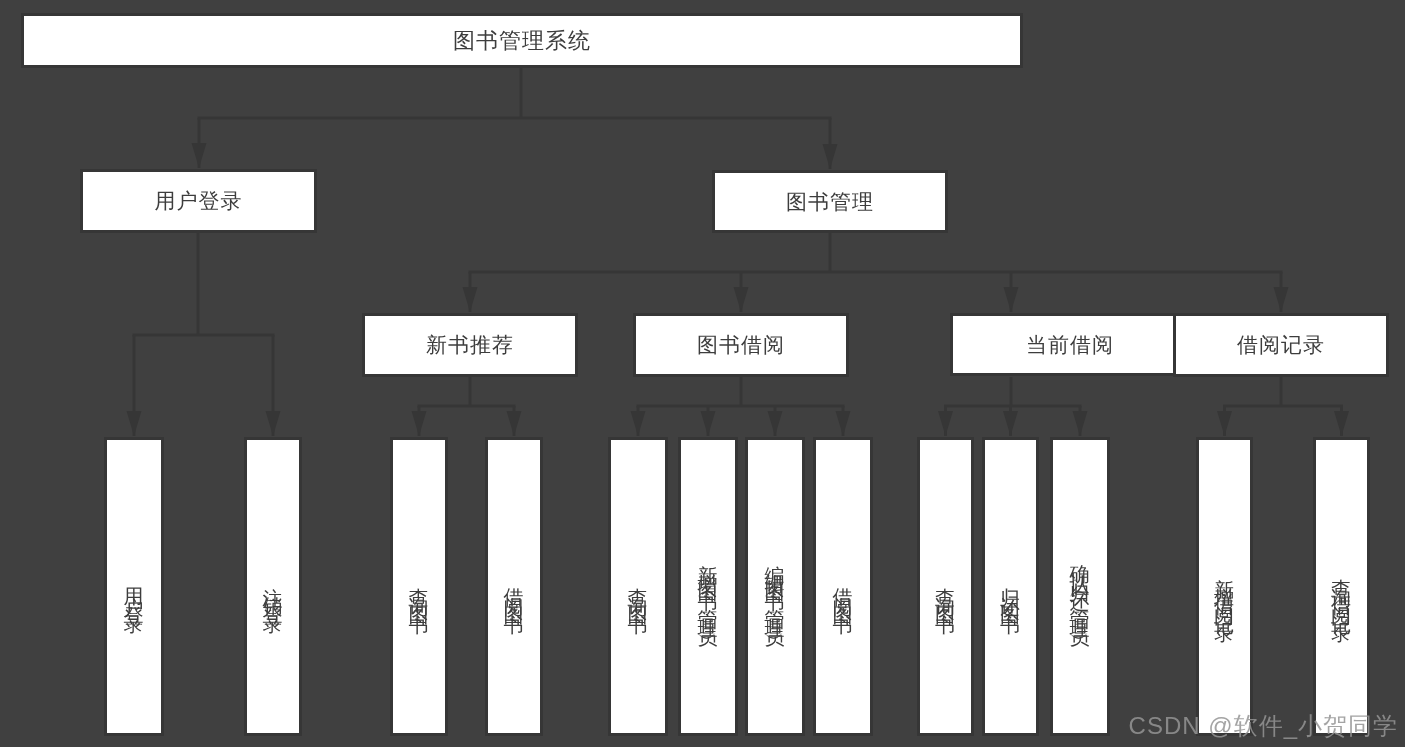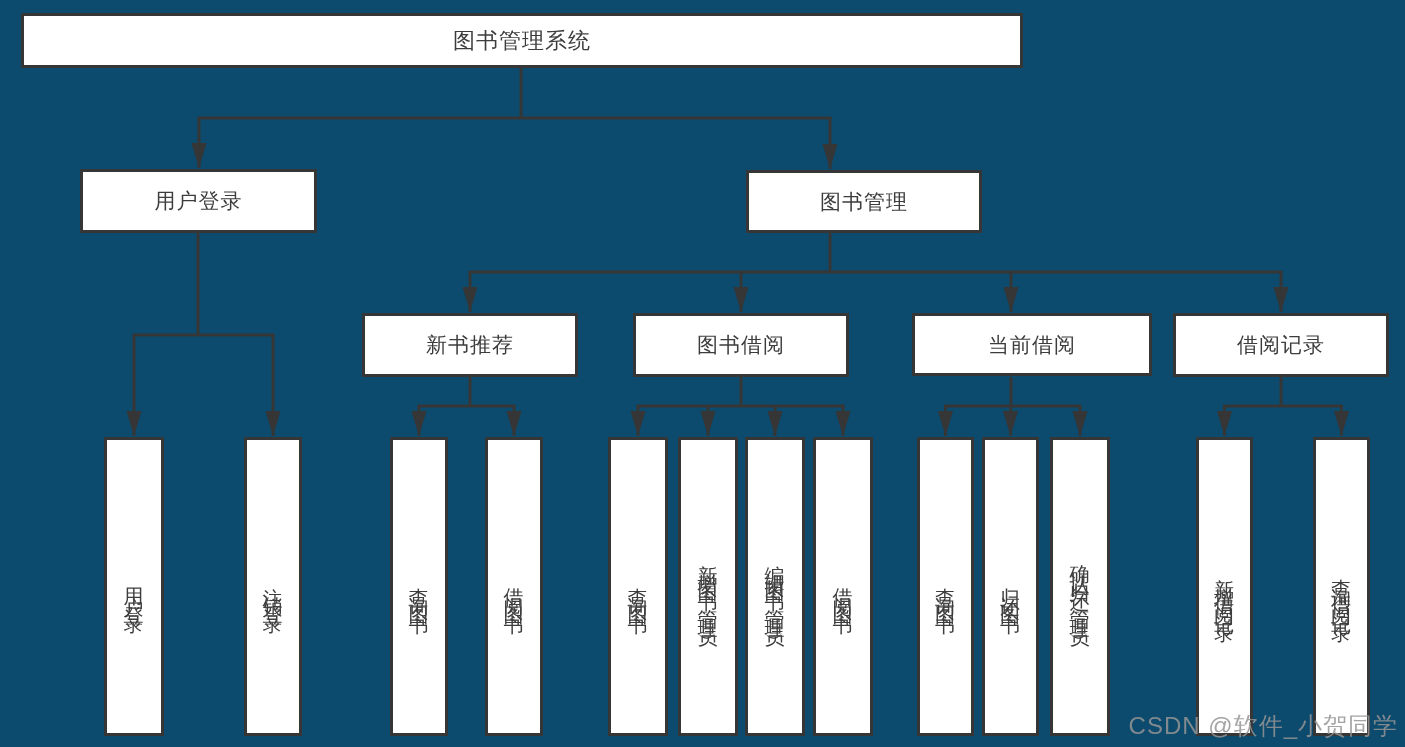--- a/index.html
+++ b/index.html
@@ -5,21 +5,21 @@
   html, body {
     margin: 0;
     padding: 0;
     background: #ffffff;
     font-family: "Liberation Sans", "DejaVu Sans", sans-serif;
   }
   .canvas {
     position: relative;
     width: 1405px;
     height: 747px;
-    background: #0c4a6e;
+    background: #404040;
     overflow: hidden;
   }
   svg.connectors {
     position: absolute;
     left: 0;
     top: 0;
     z-index: 1;
   }
   .box {
     position: absolute;
@@ -109,25 +109,25 @@
       <line x1="1281" y1="377" x2="1281" y2="407"></line>
       <line x1="1223" y1="406" x2="1343" y2="406"></line>
       <line x1="1224.5" y1="406" x2="1224.5" y2="436" marker-end="url(#arw)"></line>
       <line x1="1341.5" y1="406" x2="1341.5" y2="436" marker-end="url(#arw)"></line>
     </g>
   </svg>
 
   <div class="box h root" style="left:21px; top:13px; width:1002px; height:55px;">图书管理系统</div>
 
   <div class="box h" style="left:80px; top:169px; width:237px; height:64px;">用户登录</div>
-  <div class="box h" style="left:712px; top:170px; width:236px; height:63px;margin-left:34px;">图书管理</div>
+  <div class="box h" style="left:712px; top:170px; width:236px; height:63px;">图书管理</div>
 
   <div class="box h" style="left:633px; top:313px; width:216px; height:64px;">图书借阅</div>
   <div class="box h" style="left:362px; top:313px; width:216px; height:64px;">新书推荐</div>
-  <div class="box h" style="left:912px; top:313px; width:240px; height:63px;">当前借阅</div>
+  <div class="box h" style="left:950px; top:313px; width:240px; height:63px;">当前借阅</div>
   <div class="box h" style="left:1173px; top:313px; width:216px; height:64px;">借阅记录</div>
 
   <div class="box v" style="left:104px; top:437px; width:60px; height:299px;">用户登录</div>
   <div class="box v" style="left:244px; top:437px; width:58px; height:299px;">注销登录</div>
 
   <div class="box v" style="left:390px; top:437px; width:58px; height:299px;">查询图书</div>
   <div class="box v" style="left:485px; top:437px; width:58px; height:299px;">借阅图书</div>
 
   <div class="box v" style="left:608px; top:437px; width:60px; height:299px;">查询图书</div>
   <div class="box v" style="left:678px; top:437px; width:60px; height:299px;">新增图书（管理员）</div>

